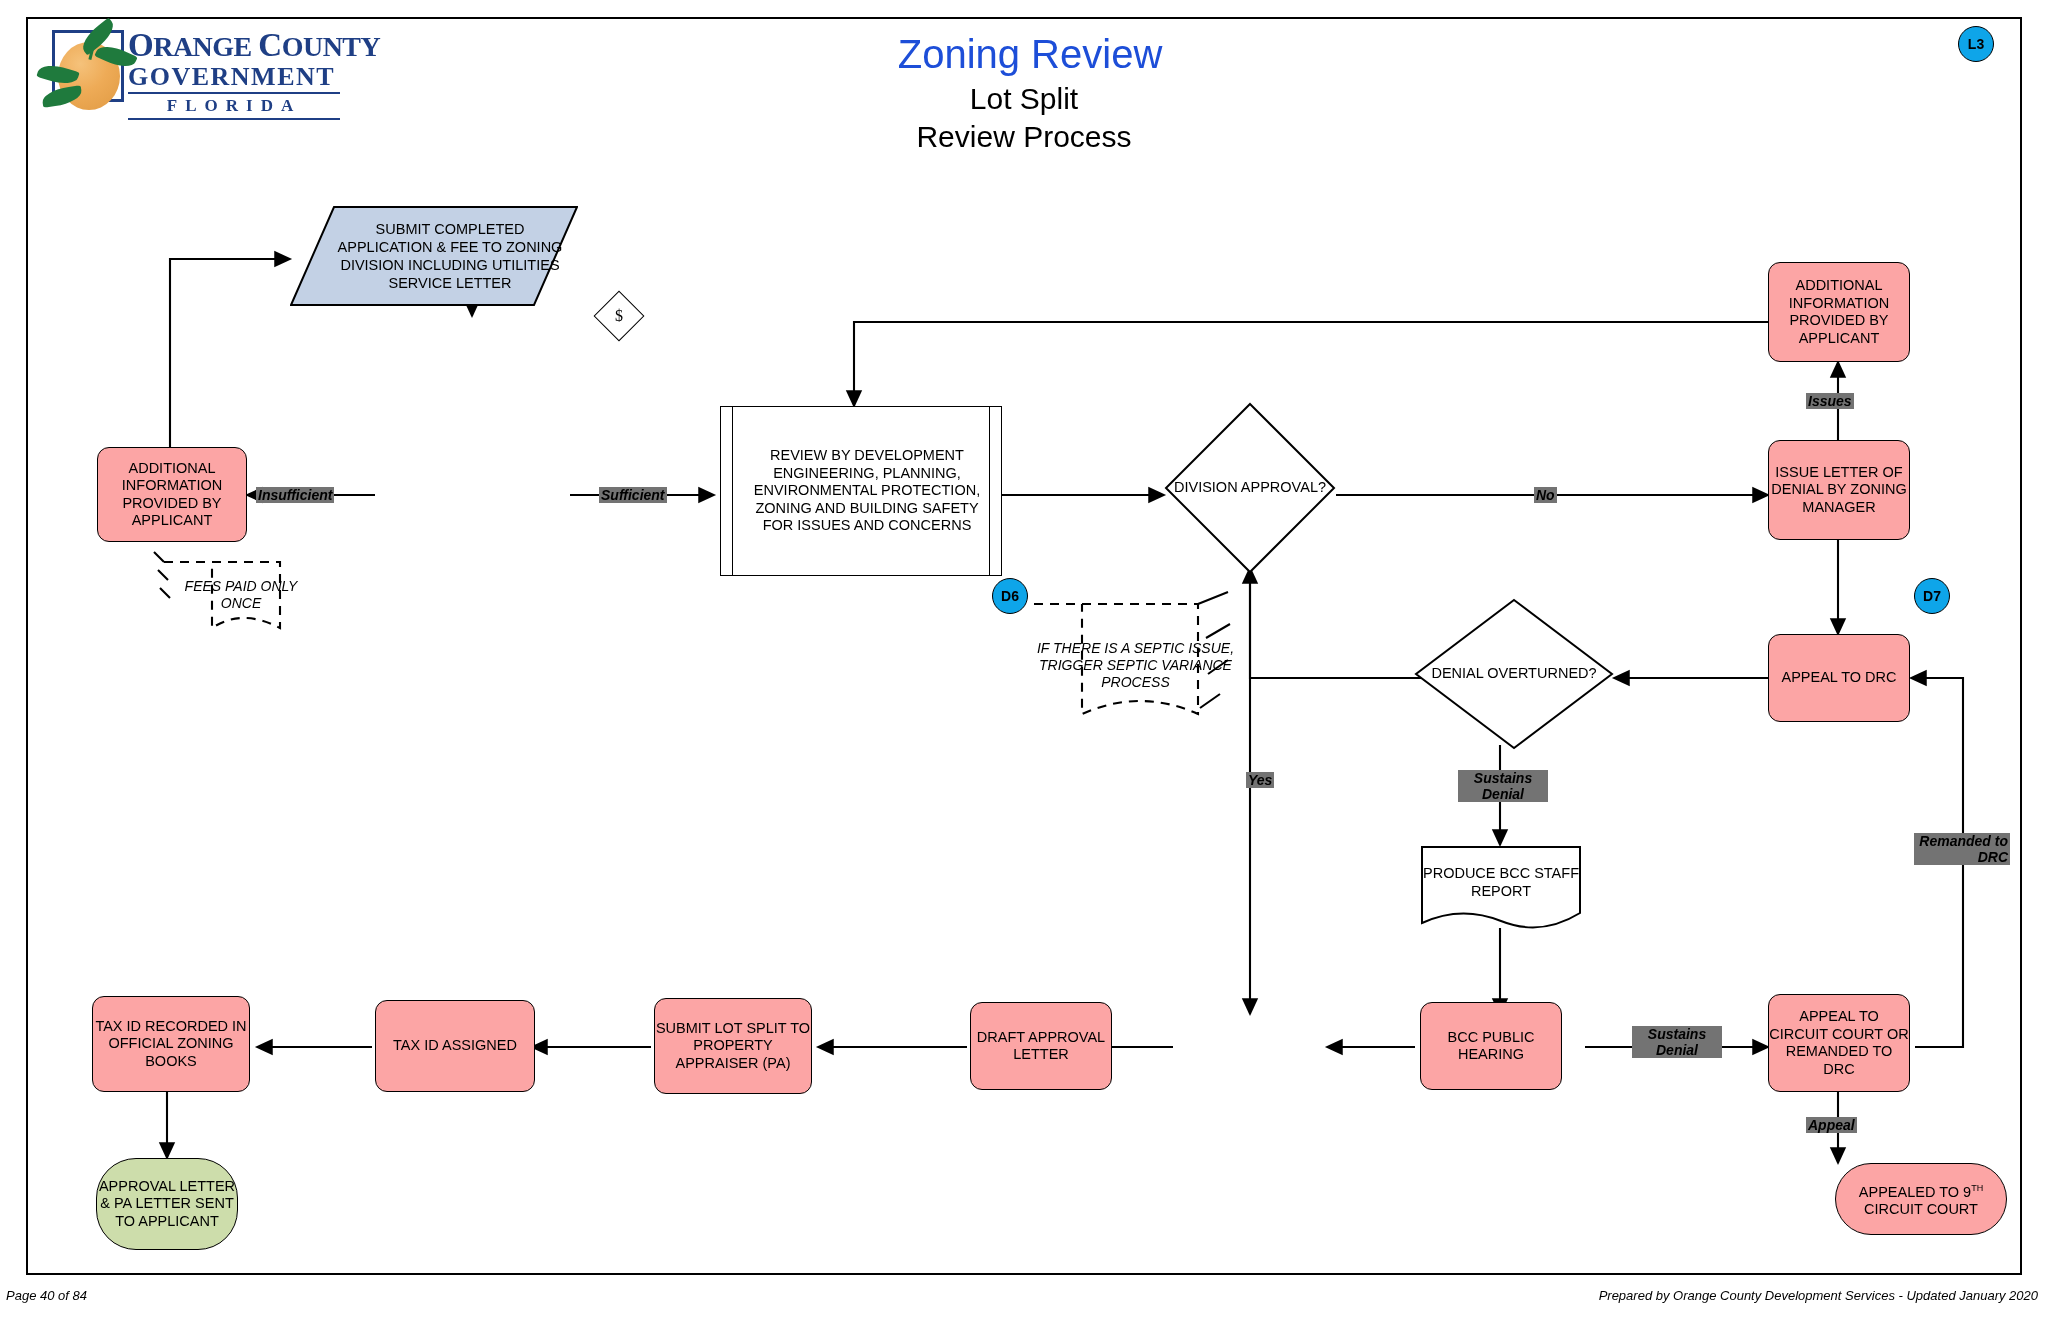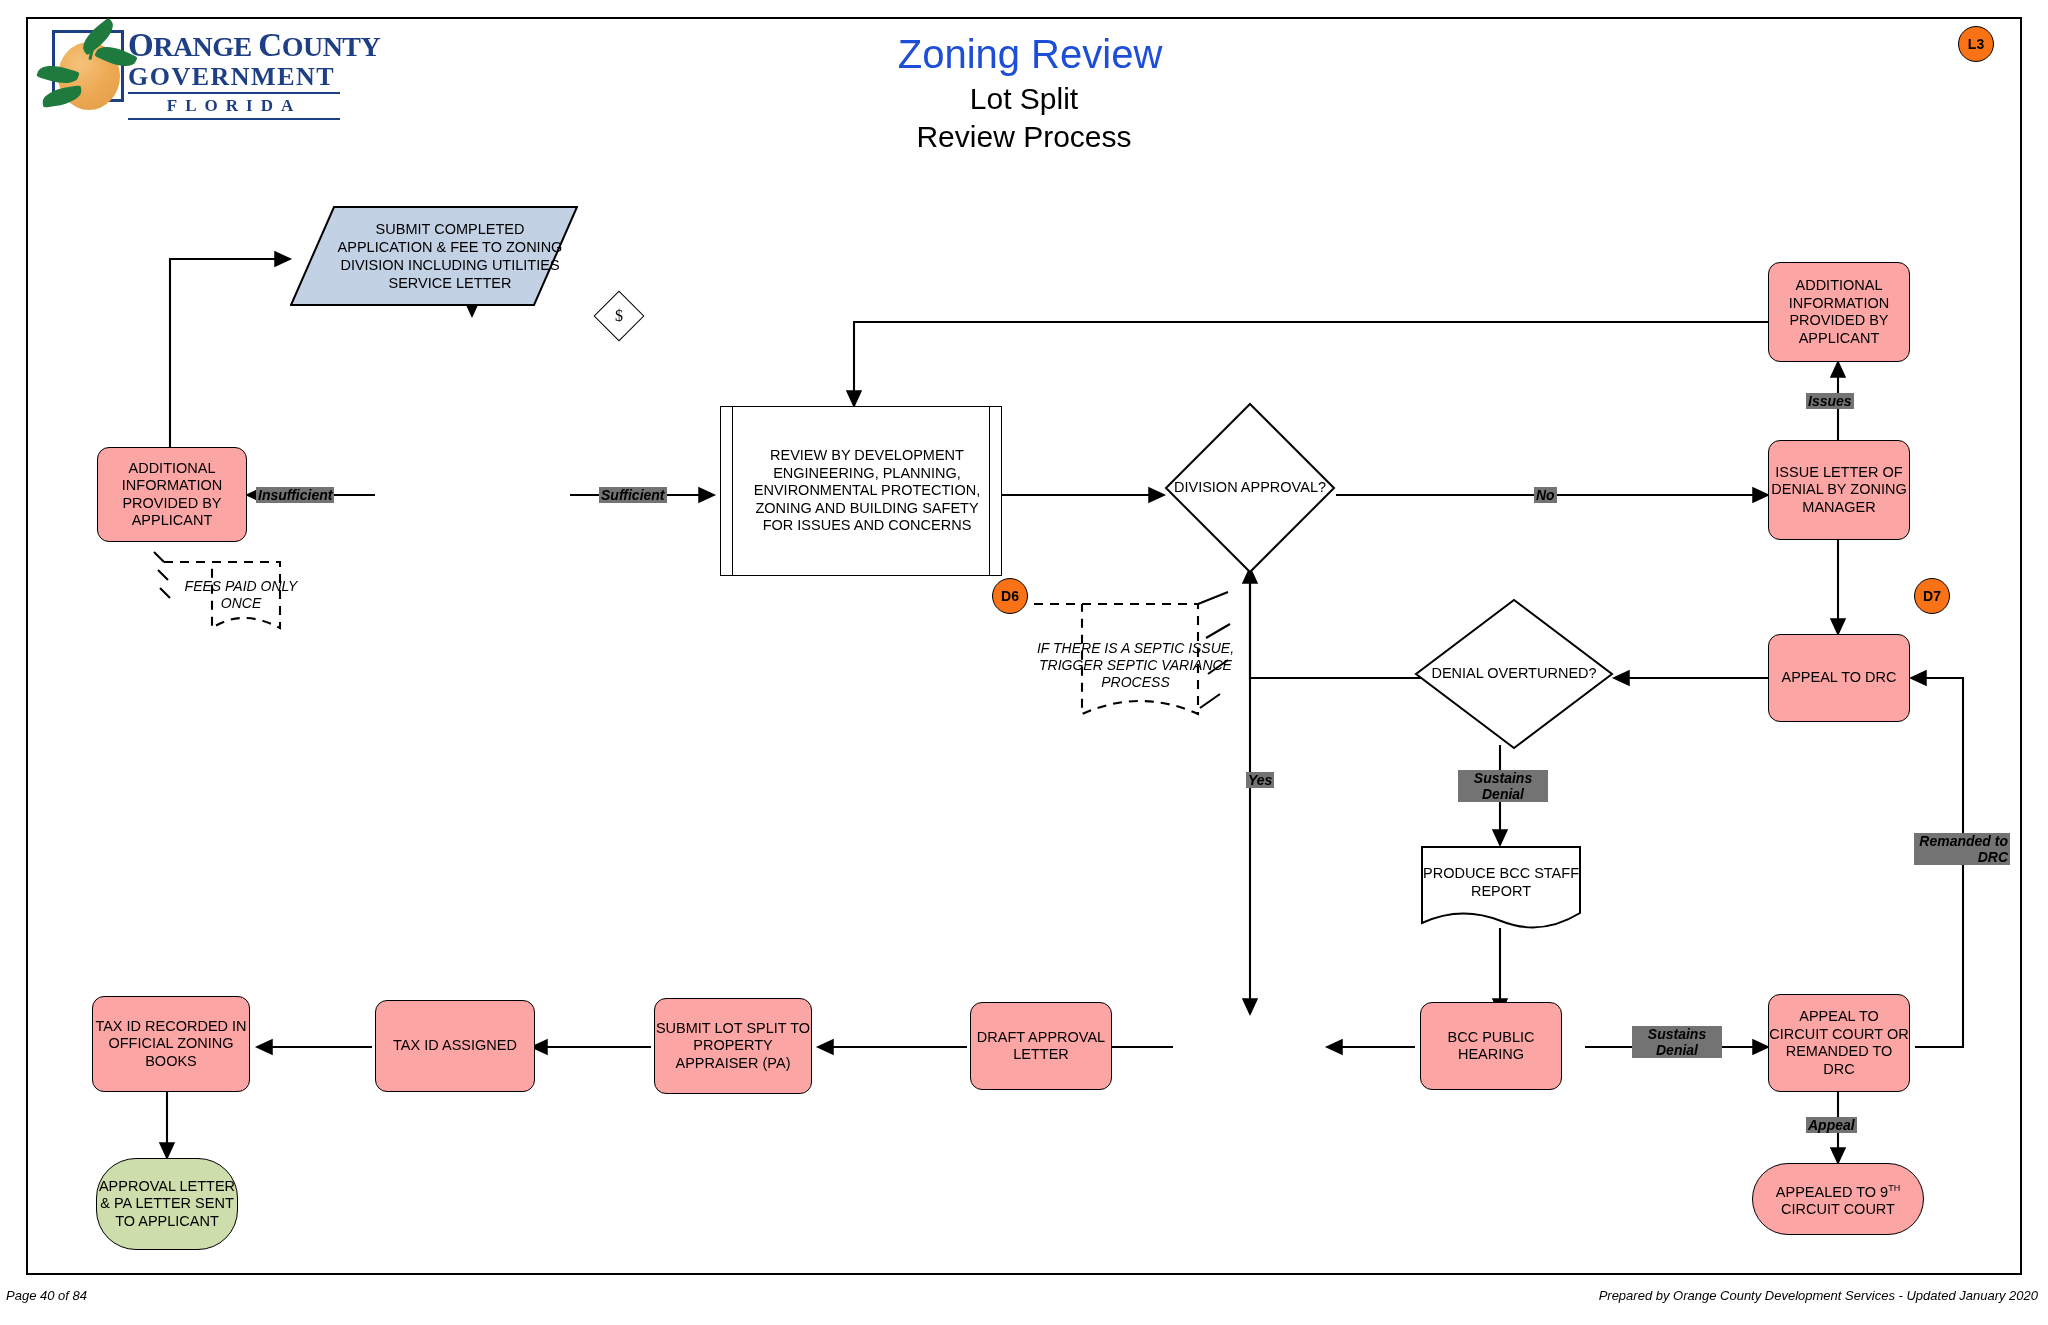--- a/index.html
+++ b/index.html
@@ -229,21 +229,21 @@
   
   .marker {
     position: absolute;
     border: 1.8px solid #000;
     border-radius: 50%;
     display: flex;
     align-items: center;
     justify-content: center;
     font-size: 14px;
     font-weight: bold;
-    background: #f97316;
+    background: #0ea5e9;
     color: #000;
   }
 
   
   .dollar {
     position: absolute;
     width: 34px;
     height: 34px;
     border: 1.6px solid #000;
     transform: rotate(45deg);
@@ -479,21 +479,21 @@
 
 
   <div class="node proc" style="left:1420px; top:1002px; width:142px; height:88px;">
     <span>BCC PUBLIC HEARING</span>
   </div>
 
   <div class="node proc" style="left:1768px; top:994px; width:142px; height:98px;">
     <span>APPEAL TO CIRCUIT COURT OR REMANDED TO DRC</span>
   </div>
 
-  <div class="node" style="left:1752px; top:1163px; width:172px; height:72px; border:1.6px solid #000; border-radius:36px;">
+  <div class="node" style="left:1835px; top:1163px; width:172px; height:72px; border:1.6px solid #000; border-radius:36px;">
     <span>
       <span>APPEALED TO 9</span><span class="sup">TH</span><br>
       <span>CIRCUIT COURT</span>
     </span>
   </div>
 
   <div class="node proc" style="left:970px; top:1002px; width:142px; height:88px;">
     <span>DRAFT APPROVAL LETTER</span>
   </div>
 

